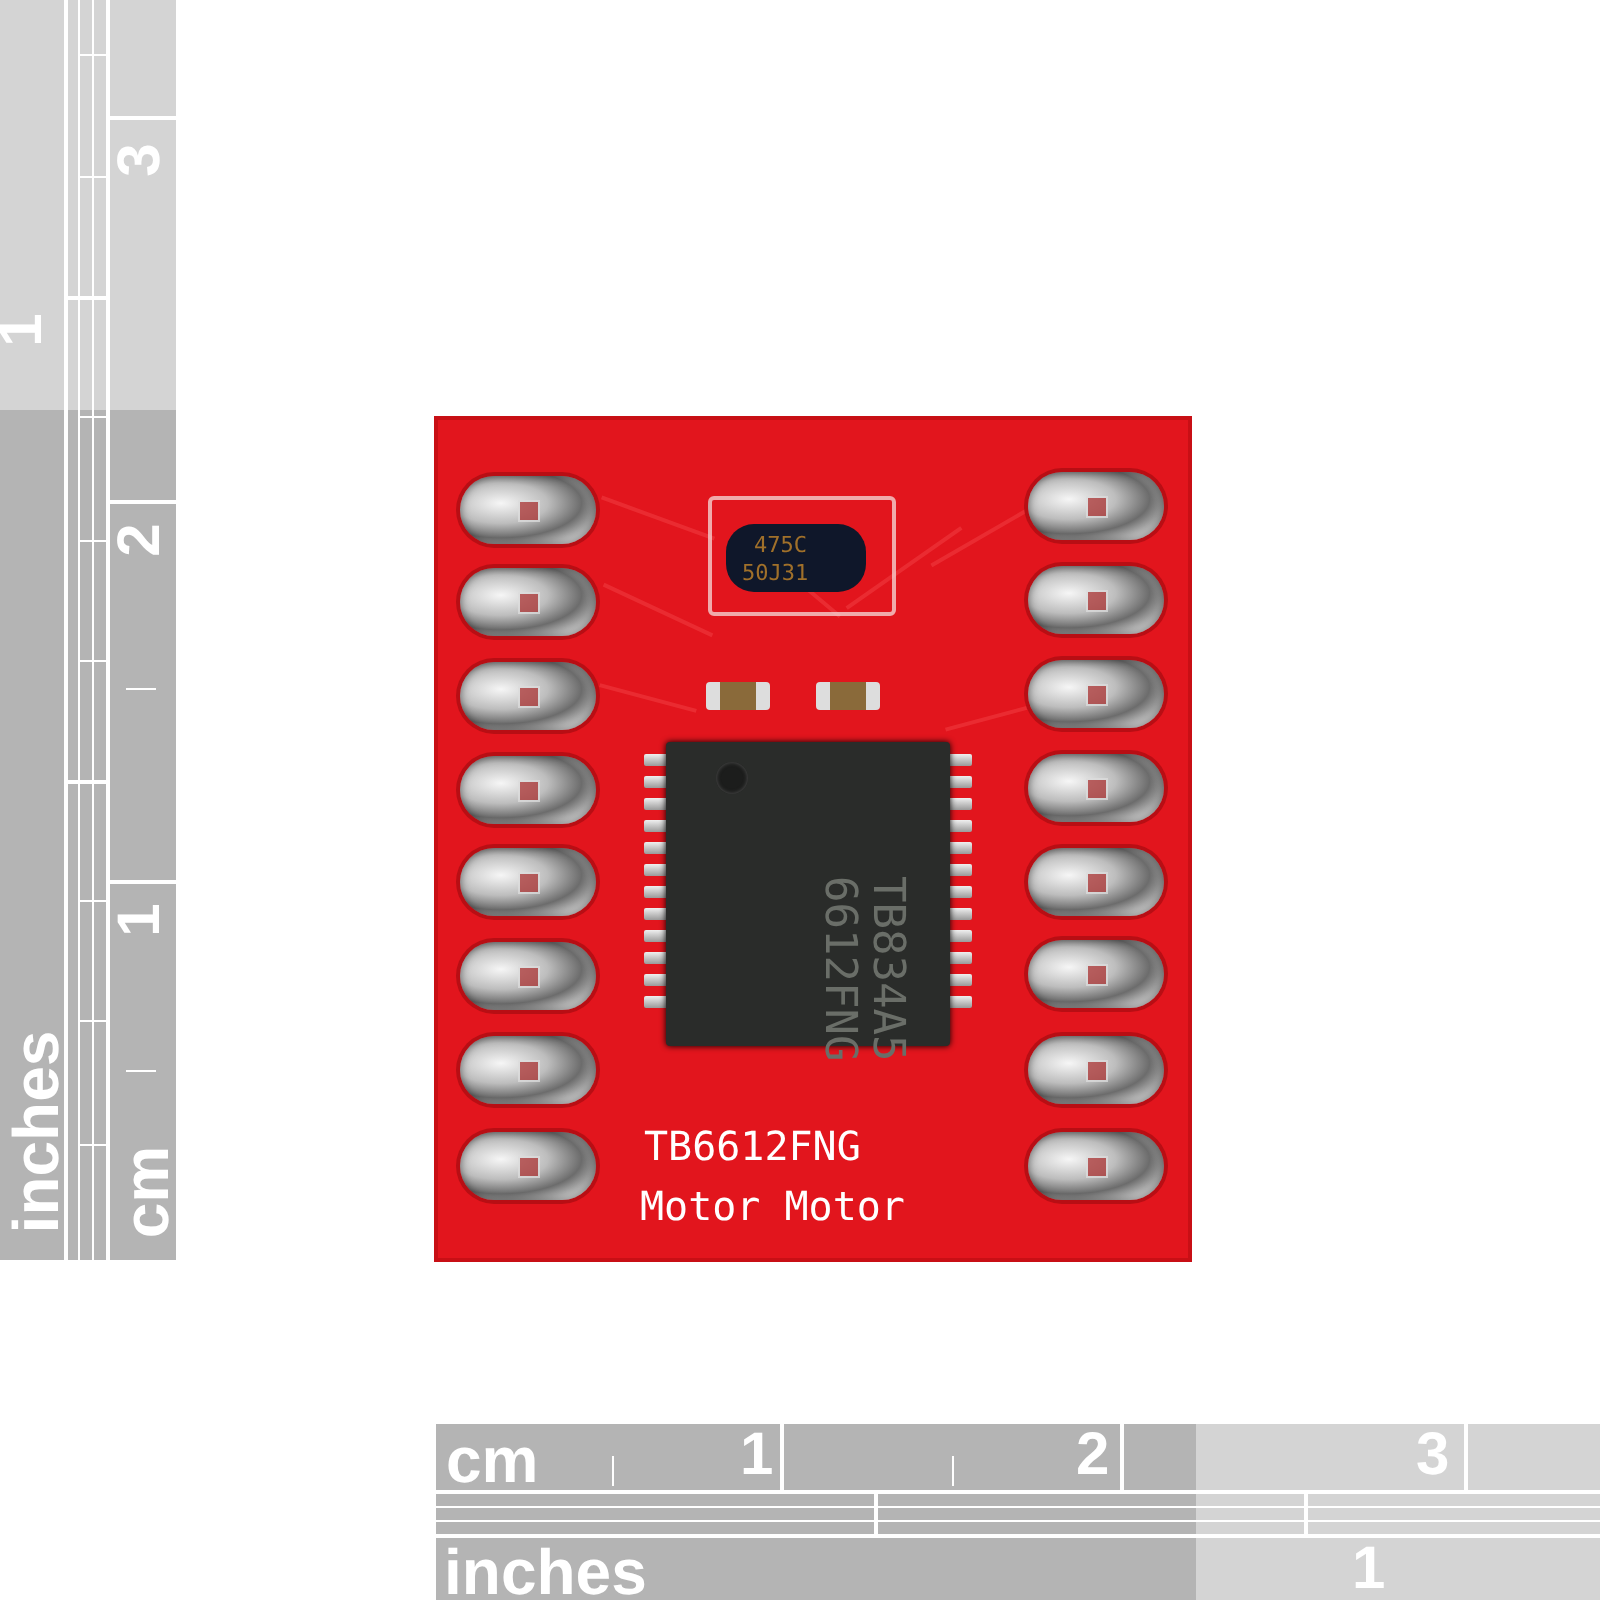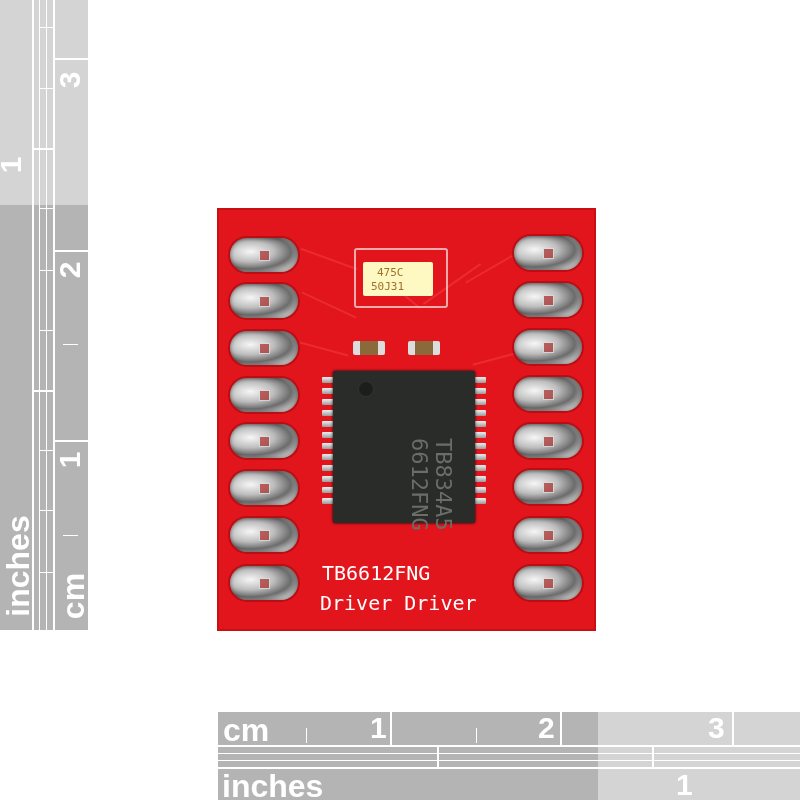--- a/index.html
+++ b/index.html
@@ -13,21 +13,21 @@
   
   #board{left:217px;top:208px;width:379px;height:423px;background:#e2151d;box-shadow:inset 0 0 0 2px #c80f15;}
   .pad{position:absolute;width:68px;height:34px;border-radius:17px;
        background:radial-gradient(ellipse at 30% 40%,#f6f6f6 0%,#bdbdbd 35%,#6c6c6c 60%,#d8d8d8 85%,#888 100%);
        box-shadow:0 0 0 2px #b80e14, inset 0 0 4px rgba(0,0,0,.5);}
   .pad .hole{position:absolute;left:29px;top:12px;width:9px;height:9px;background:#a33;border:1px solid #ddd;opacity:.75;}
   .trace{position:absolute;background:#f03a40;height:2px;opacity:.6;}
   #ic{left:333px;top:371px;width:142px;height:152px;background:#2a2c2a;border-radius:2px;box-shadow:0 0 3px #000;}
   .lead{position:absolute;width:16px;height:6px;background:linear-gradient(#f0f0f0,#9a9a9a);border-radius:1px;}
   #ic-text{position:absolute;left:20px;top:20px;writing-mode:vertical-rl;color:#6a6e68;font-family:"DejaVu Sans Mono",monospace;font-size:22px;line-height:24px;white-space:pre;}
-  #cap{left:363px;top:262px;width:70px;height:34px;background:#fef9c3;border-radius:2px;}
+  #cap{left:363px;top:262px;width:70px;height:34px;background:#0f172a;border-radius:14px;}
   #cap .t{position:absolute;left:8px;font-size:11px;color:#a0702a;font-family:"DejaVu Sans Mono",monospace;}
   .smd{position:absolute;width:32px;height:14px;background:linear-gradient(90deg,#ddd 0 7px,#8a6a3a 7px 25px,#ddd 25px);border-radius:2px;}
   .silk{position:absolute;color:#fff;font-family:"DejaVu Sans Mono",monospace;font-size:20px;line-height:22px;white-space:pre;}
 </style>
 </head>
 <body>
 
 <div class="abs" style="left:0;top:0;width:88px;height:630px;">
   <div class="abs rul-light" style="left:0;top:0;width:88px;height:205px;"></div>
   <div class="abs rul-dark" style="left:0;top:205px;width:88px;height:425px;"></div>
@@ -187,13 +187,13 @@
 
 <div class="abs" id="ic">
   <div class="abs" style="left:25px;top:10px;width:16px;height:16px;border-radius:50%;background:#1c1d1c;box-shadow:inset 0 0 2px #555;"></div>
   <div id="ic-text" style="left:50px;top:14px;">
     <span>TB834A5</span>
     <span>6612FNG</span>
   </div>
 </div>
 
 <div class="silk" style="left:322px;top:562px;">TB6612FNG</div>
-<div class="silk" style="left:320px;top:592px;">Driver Driver</div>
+<div class="silk" style="left:320px;top:592px;">Motor Motor</div>
 
 </body></html>

